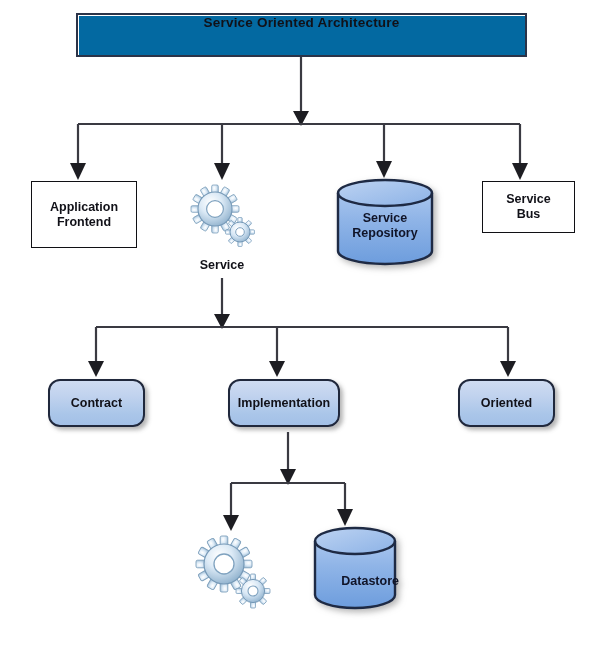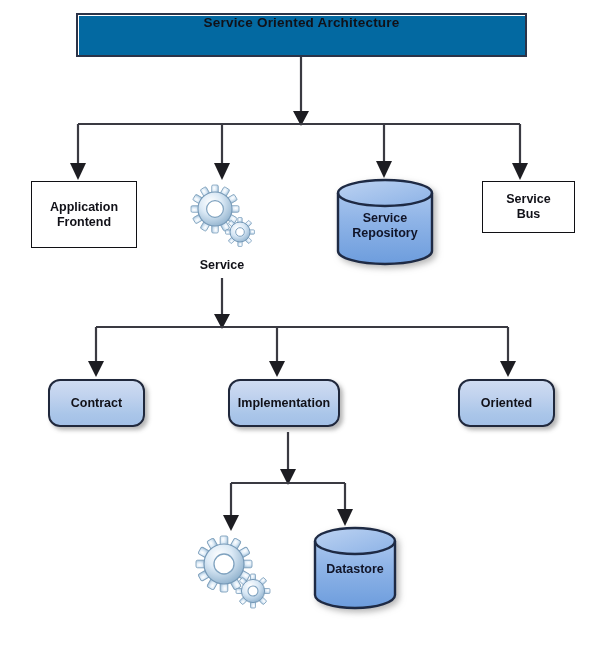--- a/index.html
+++ b/index.html
@@ -430,16 +430,16 @@
         <linearGradient id="cylTopB" x1="0" y1="0" x2="1" y2="1">
           <stop offset="0%" stop-color="#bdd3f2"></stop>
           <stop offset="100%" stop-color="#8cb2e6"></stop>
         </linearGradient>
       </defs>
       <path d="M4,15 L4,69 A40,13 0 0 0 84,69 L84,15 Z" fill="url(#cylB)"></path>
       <ellipse cx="44" cy="15" rx="40" ry="13" fill="url(#cylTopB)"></ellipse>
       <path d="M4,15 L4,69 A40,13 0 0 0 84,69 L84,15" fill="none" stroke="#1e2a44" stroke-width="2.4"></path>
       <ellipse cx="44" cy="15" rx="40" ry="13" fill="none" stroke="#1e2a44" stroke-width="2.4"></ellipse>
     </svg>
-    <div class="cyl-text" style="top:36px;">Datastore</div>
+    <div class="cyl-text" style="top:48px;text-align:right;">Datastore</div>
   </div>
 
 </div>
 
 </body></html>

